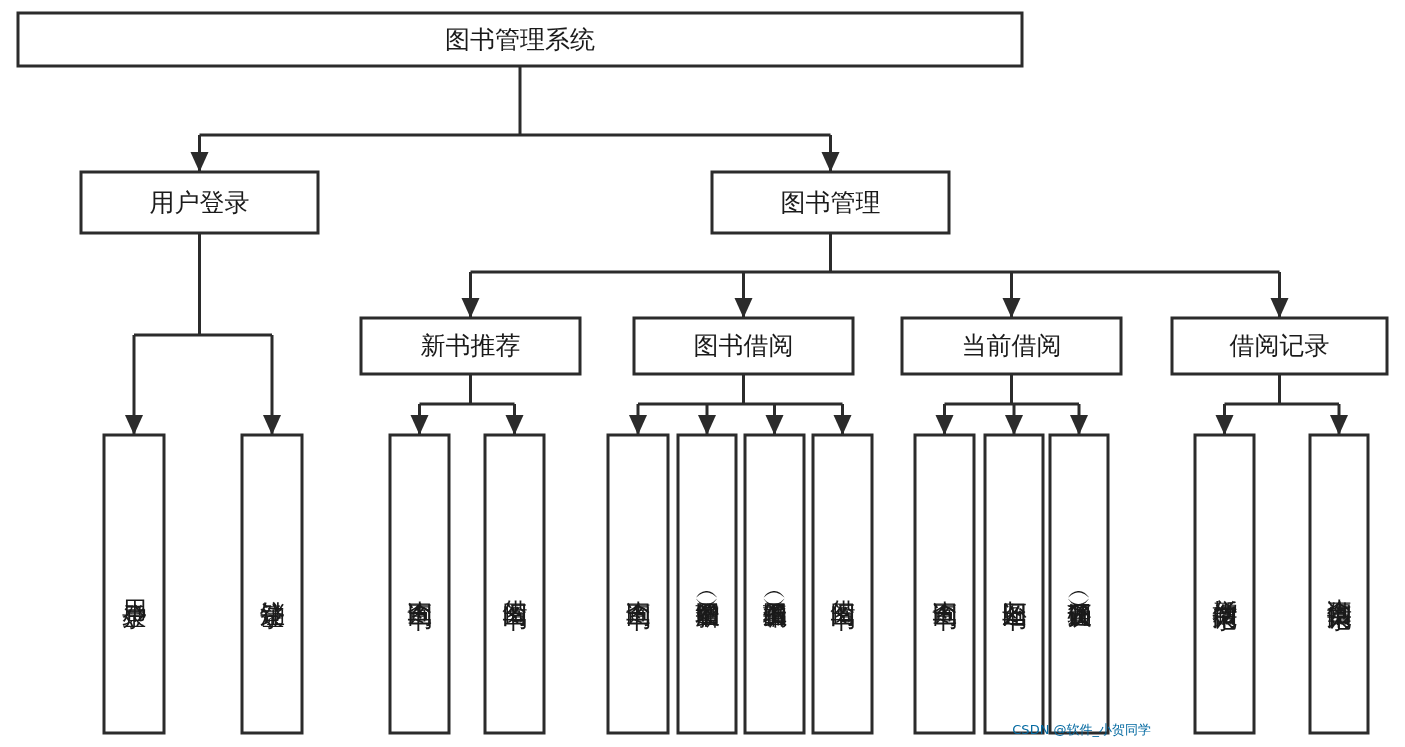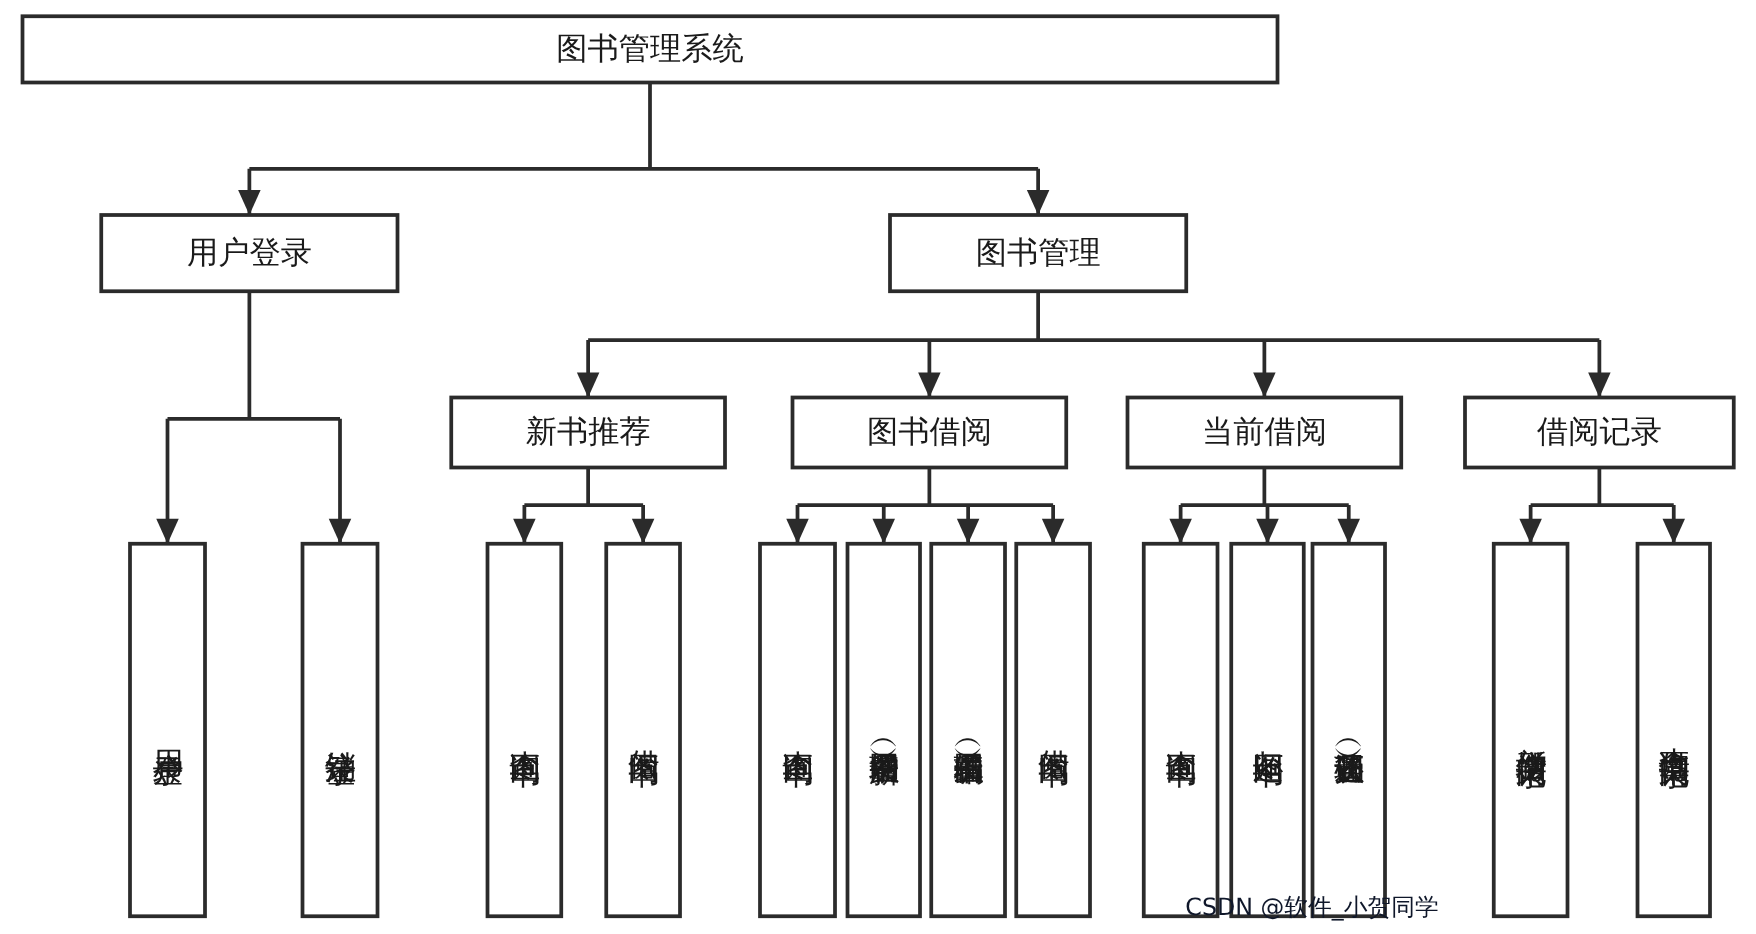--- a/index.html
+++ b/index.html
@@ -68,22 +68,22 @@
   }
   .arrow-head {
     fill: #2b2b2b;
     stroke: none;
   }
   .watermark {
     position: absolute;
     right: 14px;
     bottom: 8px;
     font-family: "DejaVu Sans", "Liberation Sans", sans-serif;
-    font-size: 19px;
-    color: #0f172a;
+    font-size: 13px;
+    color: #0369a1;
     white-space: nowrap;
     pointer-events: none;
   }
 </style>
 </head>
 <body>
 
 <div id="diagram-root">
   <svg id="flow" viewBox="0 0 1405 747" xmlns="http://www.w3.org/2000/svg">
     <g id="edges-layer">

